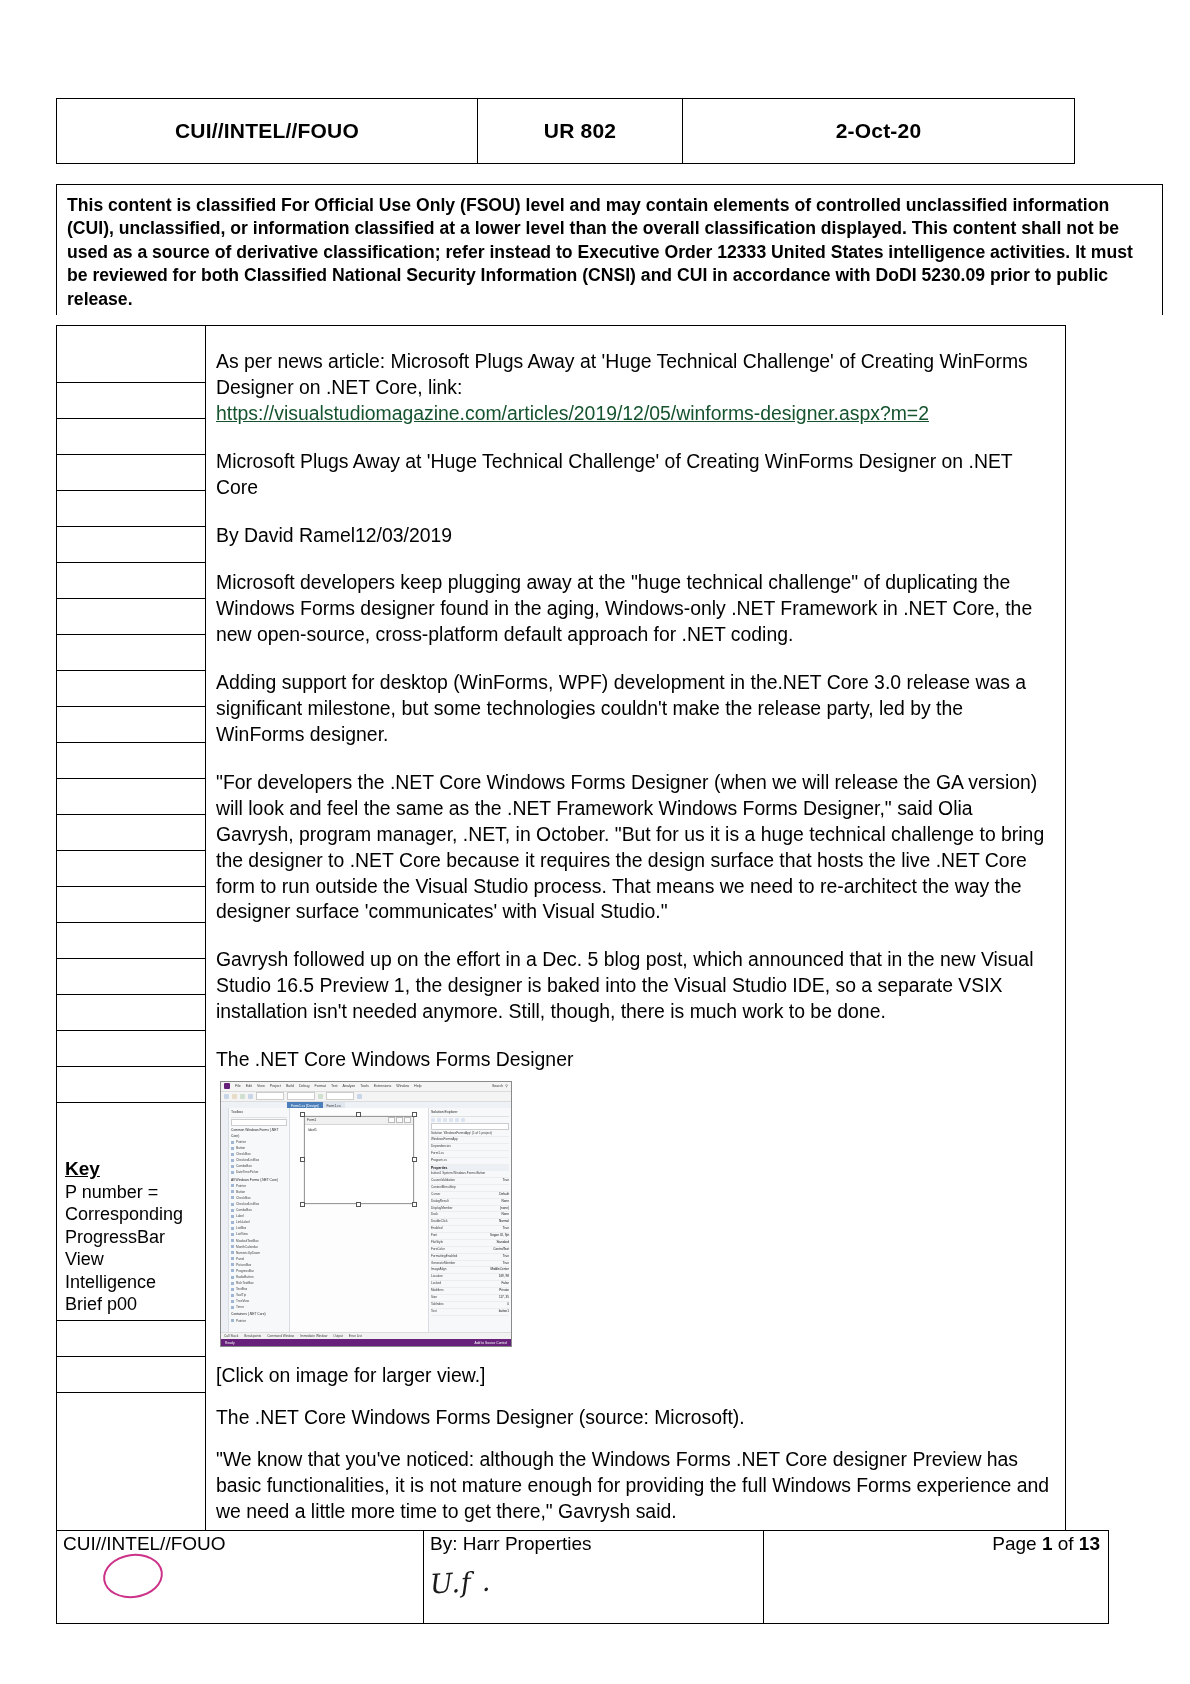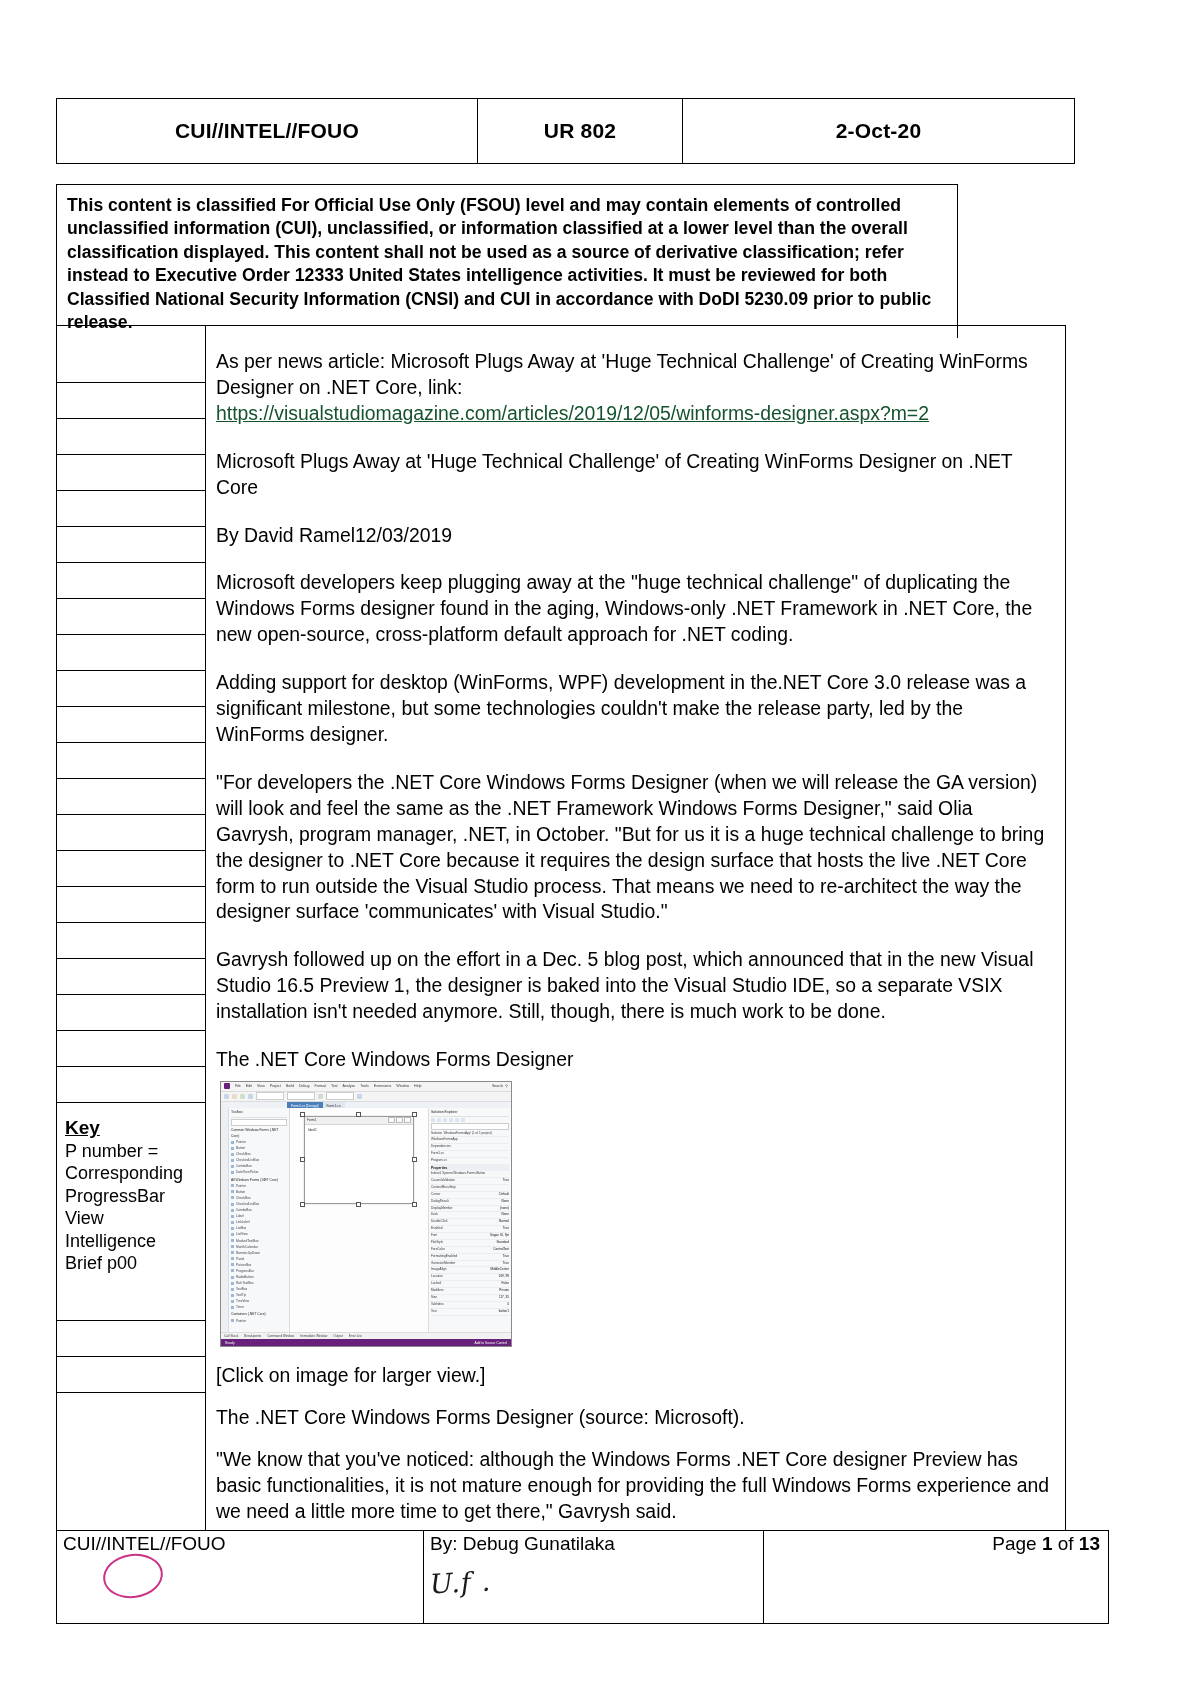--- a/index.html
+++ b/index.html
@@ -30,21 +30,21 @@
     font-size:21px;
     font-weight:bold;
     letter-spacing:0.2px;
   }
   .hdr-c1{width:418px;}
   .hdr-c2{width:202px;}
   .hdr-c3{width:389px;}
 
   
   .banner{
-    position:absolute;left:56px;top:184px;width:902px;
+    position:absolute;left:56px;top:184px;width:1107px;
     box-sizing:border-box;
     border:1px solid #000;
     border-bottom:none;
     padding:9px 8px 4px 10px;
     font-size:17.6px;
     font-weight:bold;
     line-height:1.33;
   }
 
   
@@ -76,20 +76,21 @@
   .keybox{
     position:absolute;left:8px;top:790px;width:132px;
     font-size:18px;
     line-height:1.25;
     z-index:3;
   }
   .keybox .kw{
     font-weight:bold;
     text-decoration:underline;
     font-size:19px;
+    margin-top:41px;
   }
   .circle-ann{
     position:absolute;
     left:46px;top:1228px;
     width:56px;height:40px;
     border:2.2px solid #cc3388;
     border-radius:50% 50% 50% 50% / 50% 50% 50% 50%;
     transform:rotate(-8deg);
     z-index:4;
     pointer-events:none;
@@ -620,21 +621,21 @@
       </td>
     </tr>
   </tbody>
     </table>
 
   <table class="ftr-table">
     <tbody>
         <tr>
       <td class="ftr-c1">CUI//INTEL//FOUO</td>
       <td class="ftr-c2">
-        <div>By: Debug Gunatilaka</div>
+        <div>By: Harr Properties</div>
         <div class="sig">U.f .</div>
       </td>
       <td class="ftr-c3">
         <span>Page </span><b>1</b><span> of </span><b>13</b>
       </td>
     </tr>
   </tbody>
     </table>
 
 </div>

